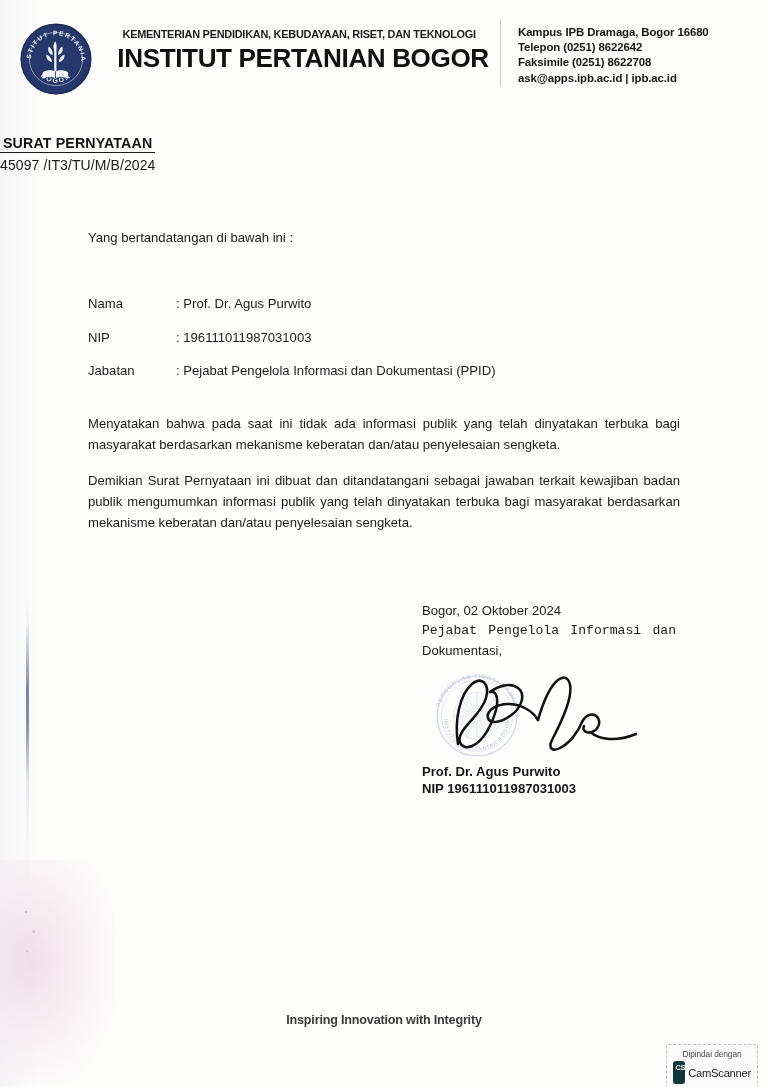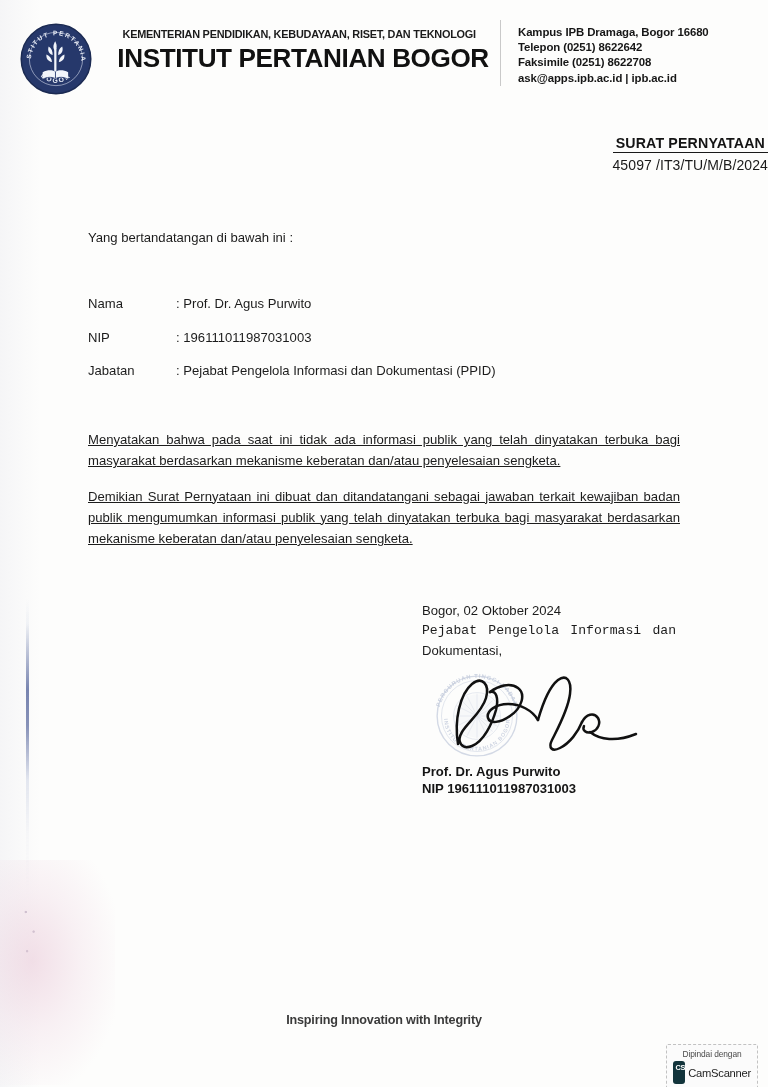--- a/index.html
+++ b/index.html
@@ -139,21 +139,21 @@
     white-space: nowrap;
     letter-spacing: -0.1px;
   }
 
   
   .doc-title-block {
     position: absolute;
     left: 0;
     top: 134px;
     width: 768px;
-    text-align: right;
+    text-align: left;
   }
   .doc-title {
     display: inline-block;
     font-size: 14.2px;
     font-weight: bold;
     letter-spacing: 0.15px;
     border-bottom: 1.6px solid #1a1a1a;
     padding: 0 3px 1px 3px;
     color: #141414;
   }
@@ -193,22 +193,21 @@
   }
   .field-value {
     font-size: 13.1px;
     white-space: nowrap;
   }
   .field-value::before {
     content: ": ";
   }
 
   .statements {
-    margin-top: 48px;
-    text-decoration: underline;
+    margin-top: 32px;
   }
   .statement-par {
     text-align: justify;
     font-size: 13.1px;
     line-height: 1.62;
     margin-bottom: 14px;
   }
   .statement-par:last-child { margin-bottom: 0; }
 
   

